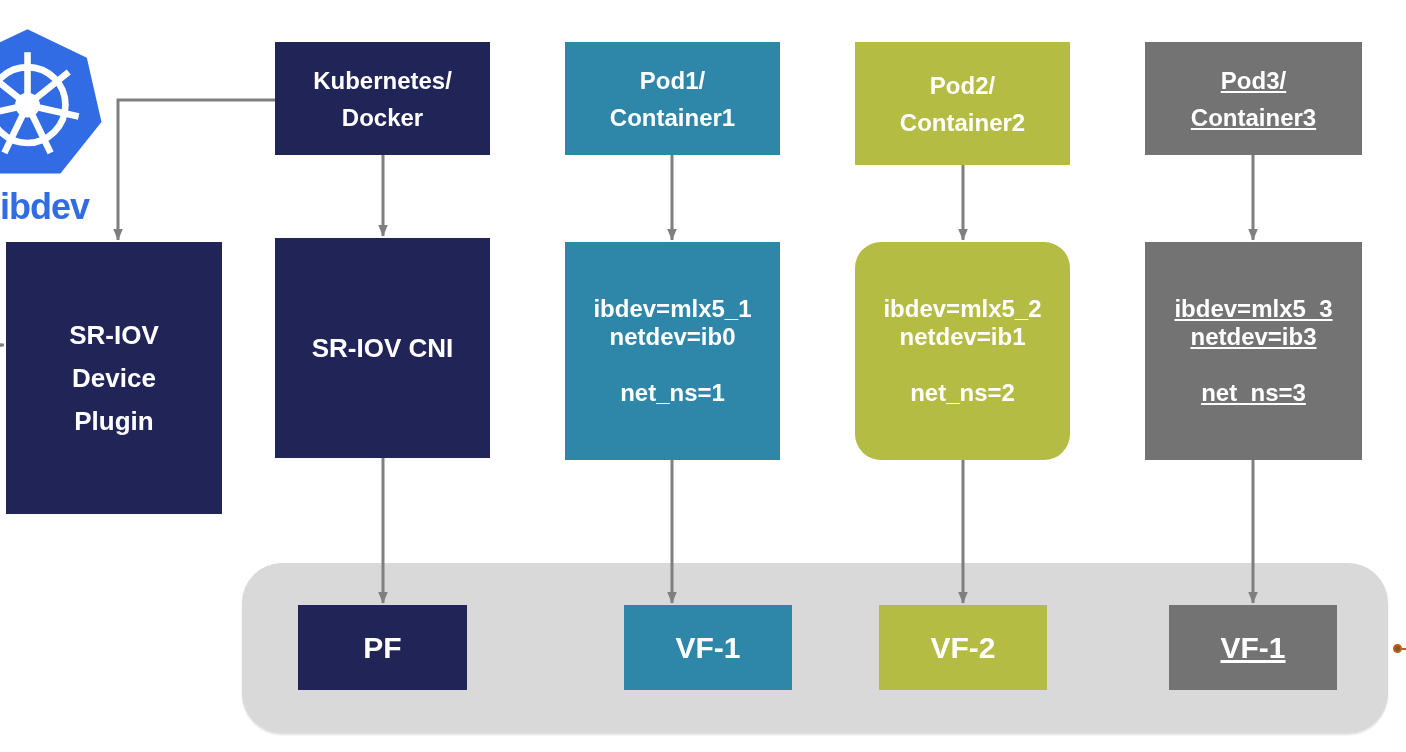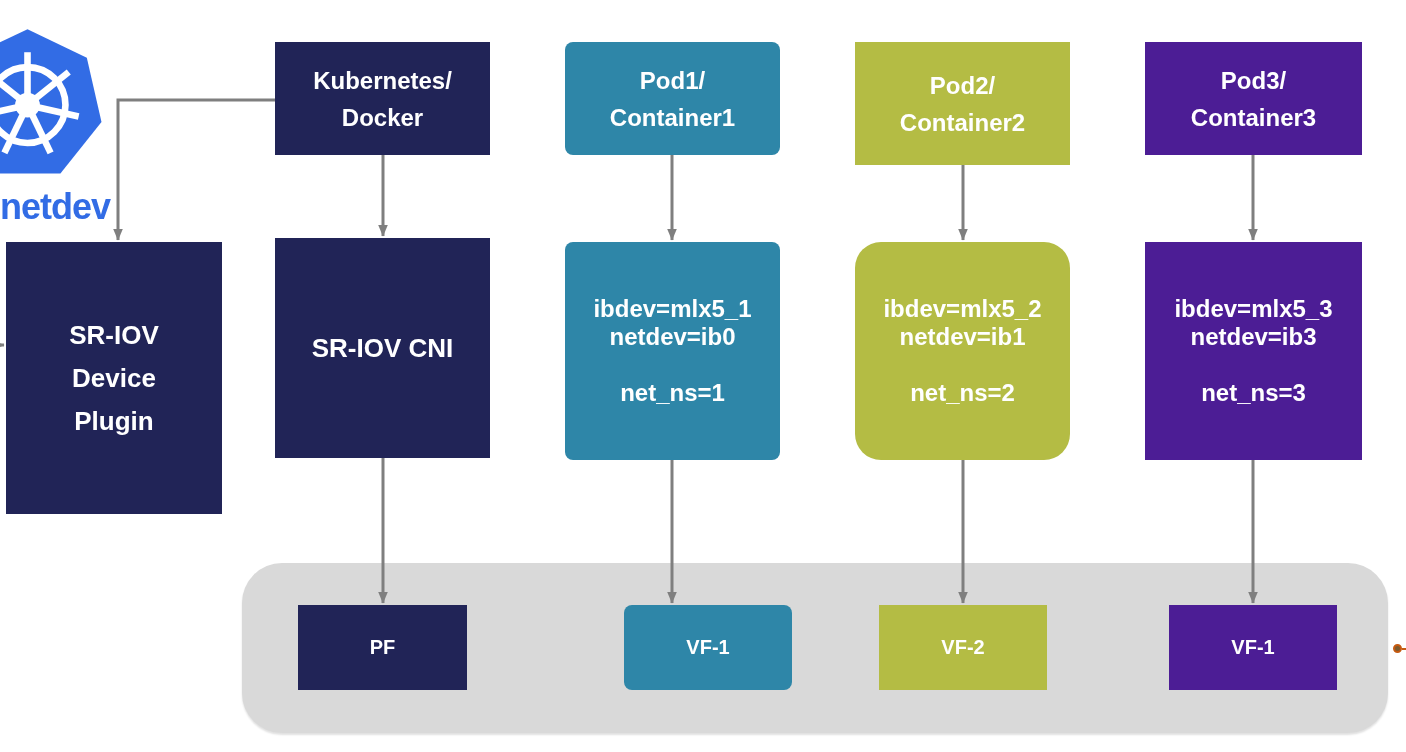--- a/index.html
+++ b/index.html
@@ -8,27 +8,27 @@
     background:#ffffff;
     font-family:"Liberation Sans", sans-serif;
   }
   
   .node{
     position:absolute;display:flex;align-items:center;justify-content:center;
     color:#ffffff;font-weight:700;text-align:center;box-sizing:border-box;
   }
   .node-label{white-space:pre-line;}
   .navy{background:#212457;}
-  .teal{background:#2E86A8;border-radius:8px;}
+  .teal{background:#2E86A8;}
   .olive{background:#B4BC44;}
-  .green{background:#4c1d95;}
+  .green{background:#737373;text-decoration:underline;}
   .top-box{font-size:24px;line-height:37px;}
   .mid-box{font-size:26px;line-height:43px;}
   .config-box{font-size:24px;line-height:28px;}
-  .hw-box{font-size:20px;}
+  .hw-box{font-size:30px;}
   
   #box-k8s-docker{left:275px;top:42px;width:215px;height:113px;}
   #box-pod1{left:565px;top:42px;width:215px;height:113px;}
   #box-pod2{left:855px;top:42px;width:215px;height:123px;}
   #box-pod3{left:1145px;top:42px;width:217px;height:113px;}
   
   #box-device-plugin{left:6px;top:242px;width:216px;height:272px;}
   #box-cni{left:275px;top:238px;width:215px;height:220px;}
   #box-config1{left:565px;top:242px;width:215px;height:218px;}
   #box-config2{left:855px;top:242px;width:215px;height:218px;border-radius:26px;}
@@ -76,21 +76,21 @@
     <line x1="100" y1="97" x2="100" y2="33"></line>
     <line x1="100" y1="97" x2="150" y2="57"></line>
     <line x1="100" y1="97" x2="162" y2="111"></line>
     <line x1="100" y1="97" x2="128" y2="155"></line>
     <line x1="100" y1="97" x2="72" y2="155"></line>
     <line x1="100" y1="97" x2="38" y2="111"></line>
     <line x1="100" y1="97" x2="50" y2="57"></line>
   </g>
   <circle cx="100" cy="97" r="15" fill="#ffffff"></circle>
 </svg>
-<div class="k8s-wordmark">netdev</div>
+<div class="k8s-wordmark">ibdev</div>
 
 <div class="nic-group"></div>
 
 <svg class="arrows" width="1406" height="752" viewBox="0 0 1406 752">
   <defs>
     <marker id="ah" markerWidth="13" markerHeight="11" refX="11.5" refY="5" orient="auto" markerUnits="userSpaceOnUse">
       <path d="M0,0 L12,5 L0,10 z" fill="#7F7F7F"></path>
     </marker>
   </defs>
   <g stroke="#7F7F7F" stroke-width="3" fill="none">

